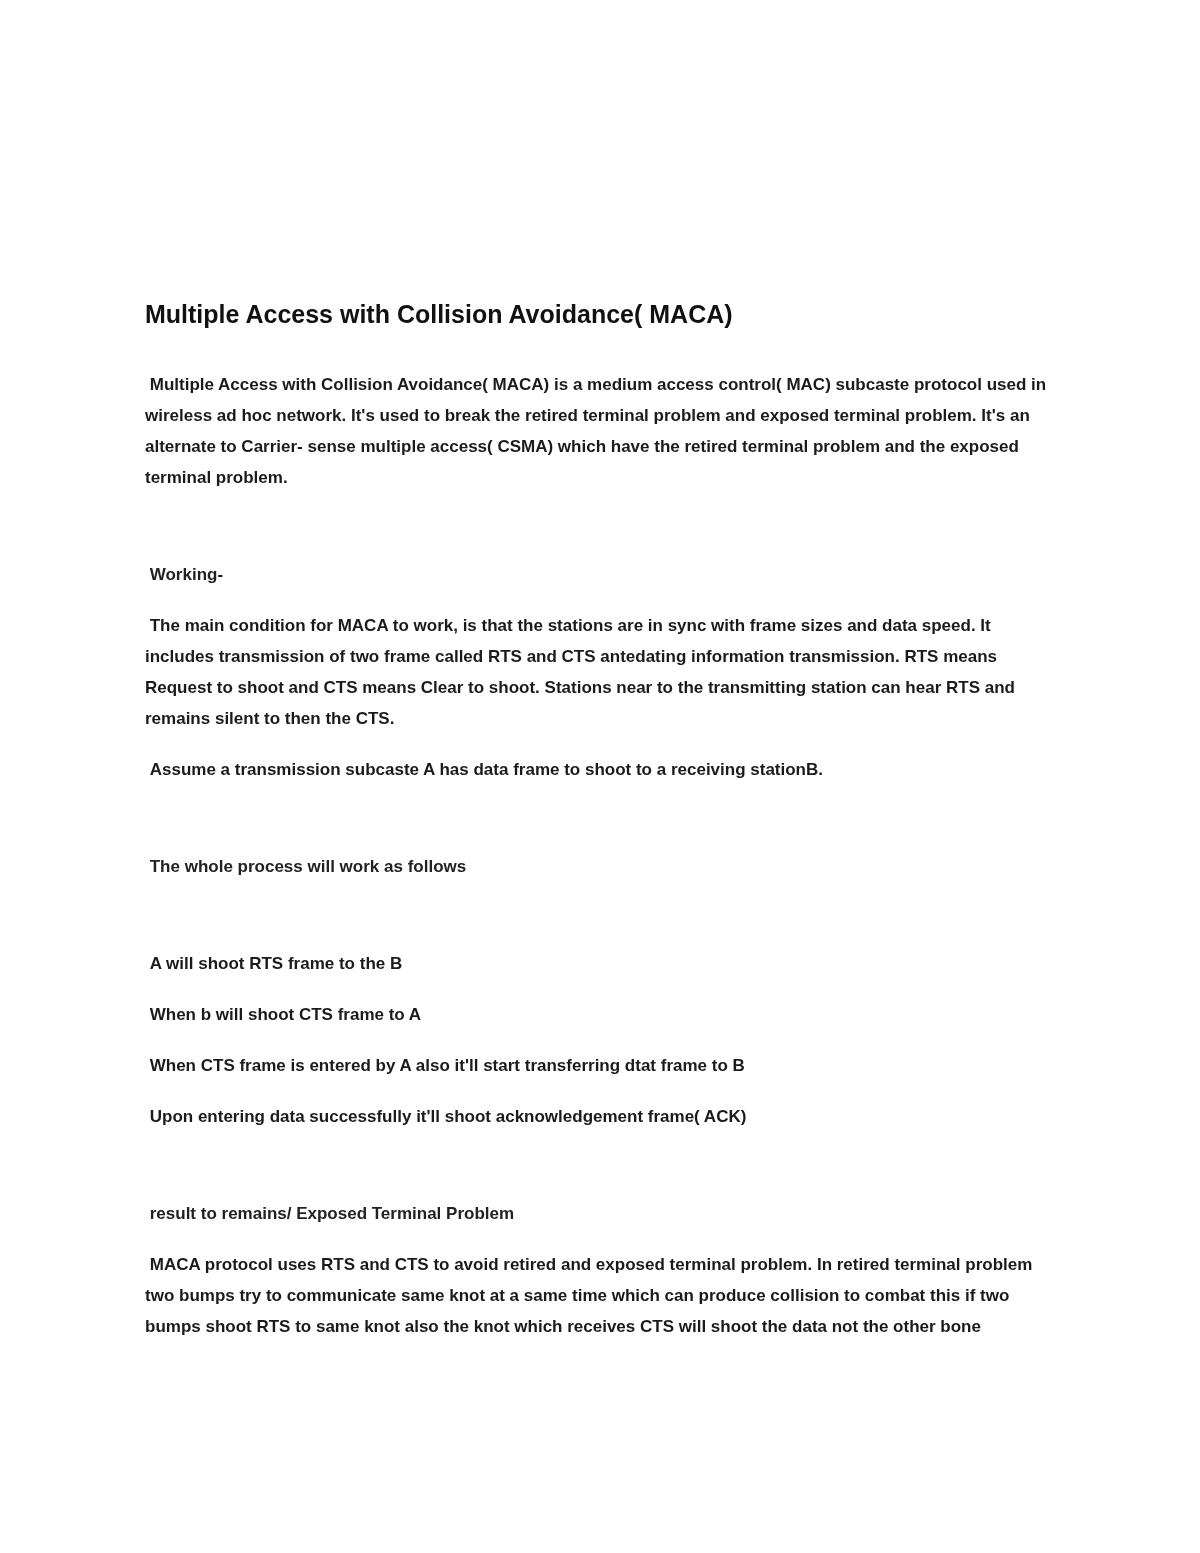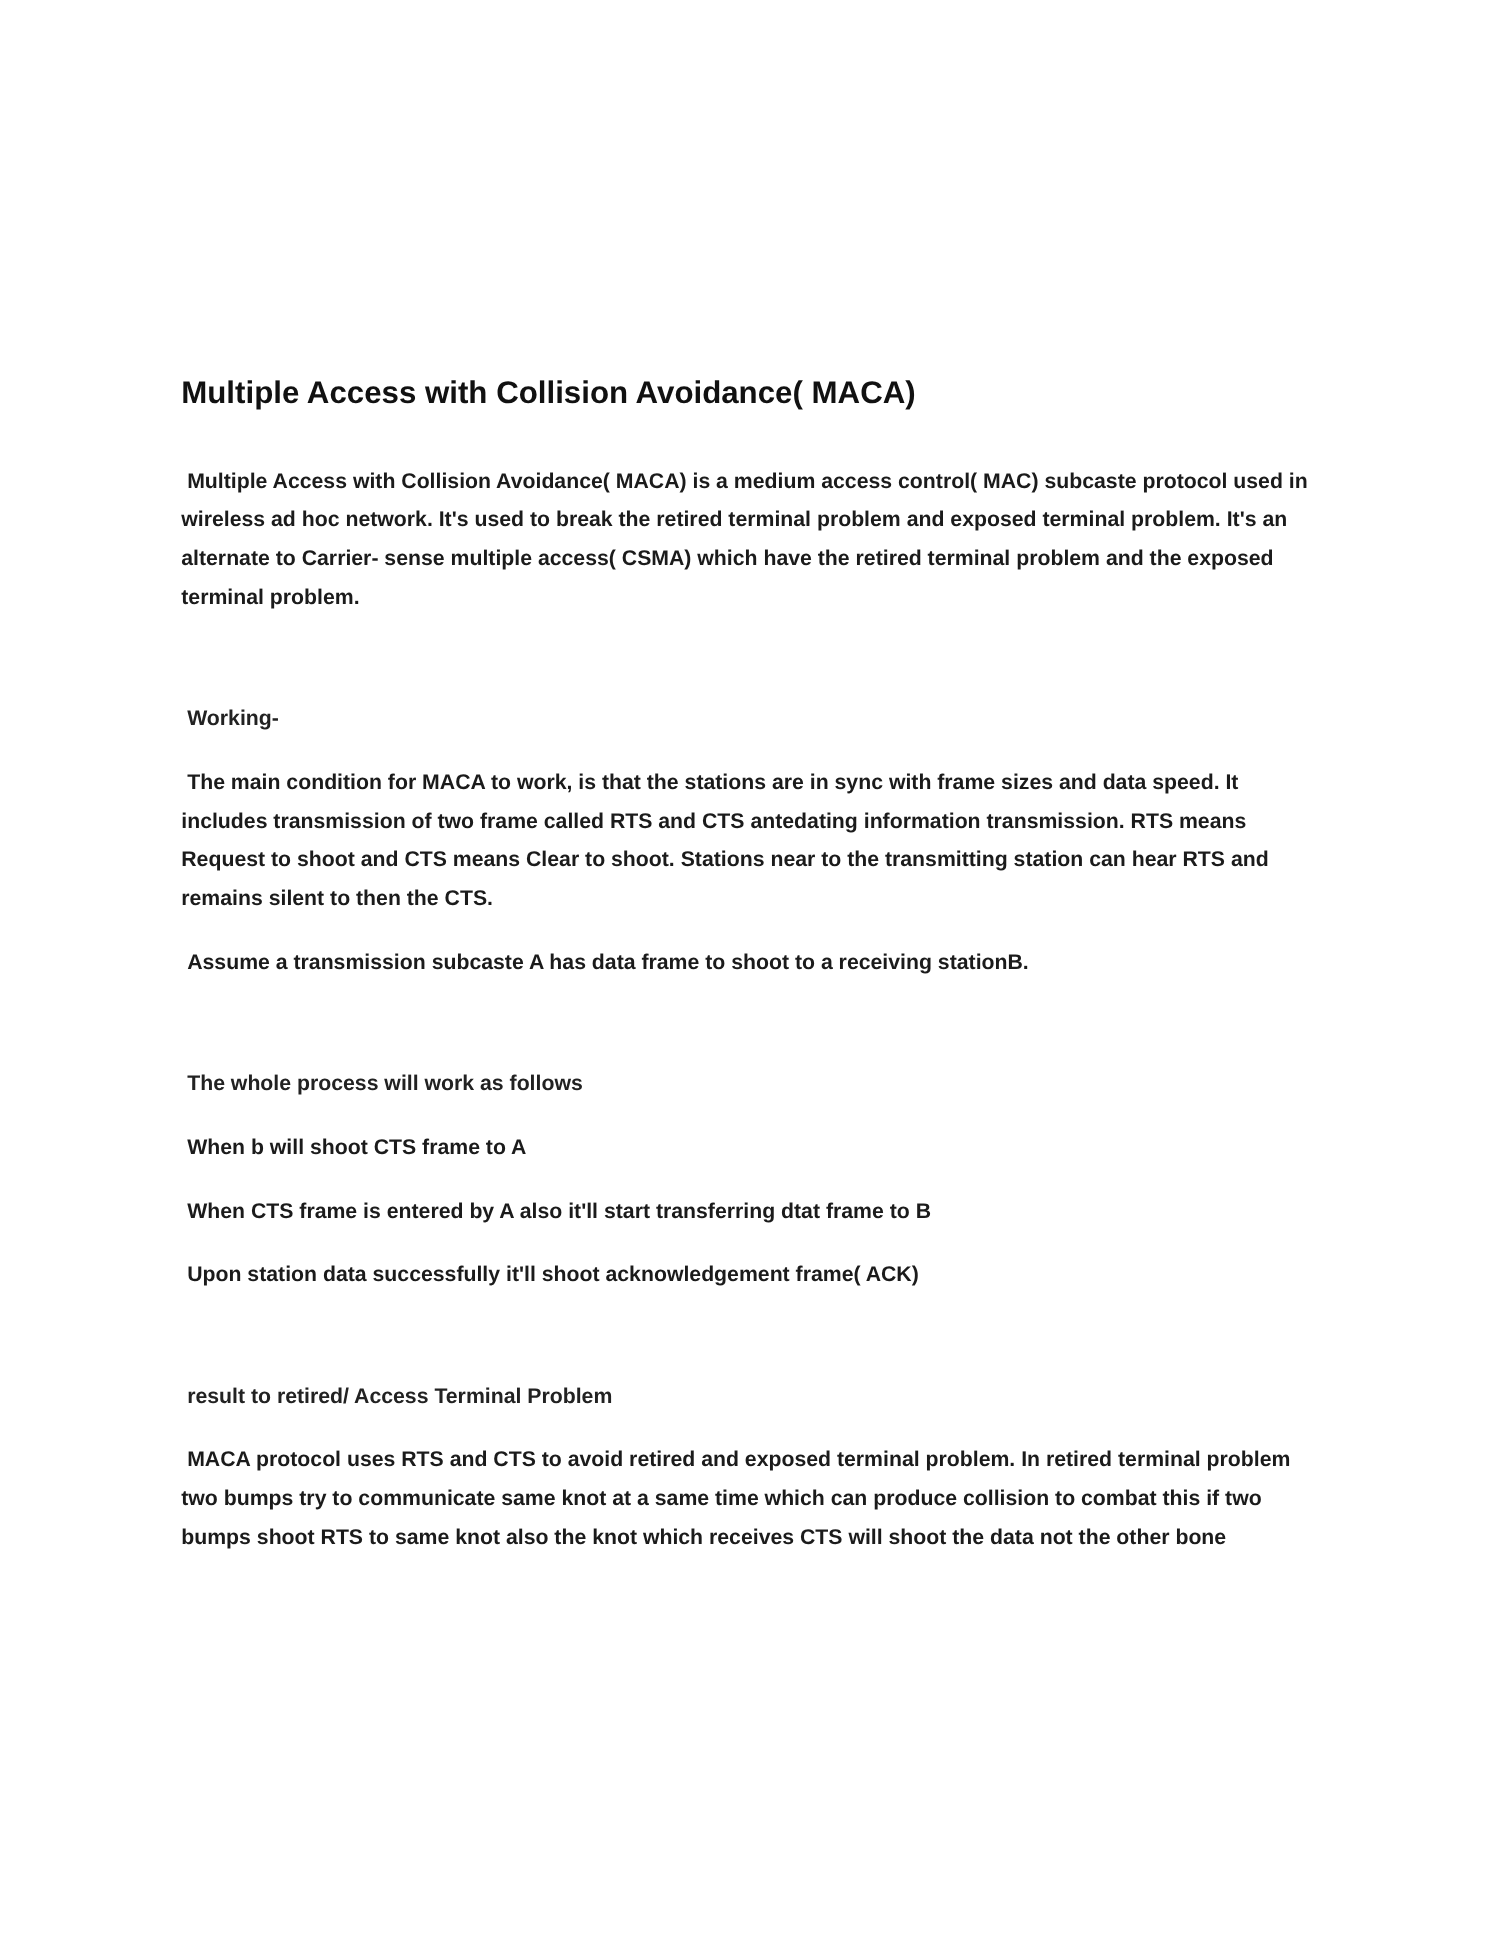--- a/index.html
+++ b/index.html
@@ -55,23 +55,24 @@
   <p class="para first"> Multiple Access with Collision Avoidance( MACA) is a medium access control( MAC) subcaste protocol used in wireless ad hoc network. It's used to break the retired terminal problem and exposed terminal problem. It's an alternate to Carrier- sense multiple access( CSMA) which have the retired terminal problem and the exposed terminal problem.</p>
 
   <p class="para light spaced"> Working-</p>
 
   <p class="para"> The main condition for MACA to work, is that the stations are in sync with frame sizes and data speed. It includes transmission of two frame called RTS and CTS antedating information transmission. RTS means Request to shoot and CTS means Clear to shoot. Stations near to the transmitting station can hear RTS and remains silent to then the CTS.</p>
 
   <p class="para"> Assume a transmission subcaste A has data frame to shoot to a receiving stationB.</p>
 
   <p class="para light spaced"> The whole process will work as follows</p>
 
+  <p class="para spaced"> A will shoot RTS frame to the B</p>
 
   <p class="para"> When b will shoot CTS frame to A</p>
 
   <p class="para"> When CTS frame is entered by A also it'll start transferring dtat frame to B</p>
 
-  <p class="para"> Upon station data successfully it'll shoot acknowledgement frame( ACK)</p>
+  <p class="para"> Upon entering data successfully it'll shoot acknowledgement frame( ACK)</p>
 
-  <p class="para light spaced"> result to retired/ Access Terminal Problem</p>
+  <p class="para light spaced"> result to remains/ Exposed Terminal Problem</p>
 
   <p class="para"> MACA protocol uses RTS and CTS to avoid retired and exposed terminal problem. In retired terminal problem two bumps try to communicate same knot at a same time which can produce collision to combat this if two bumps shoot RTS to same knot also the knot which receives CTS will shoot the data not the other bone</p>
 </div>
 
 </body></html>

